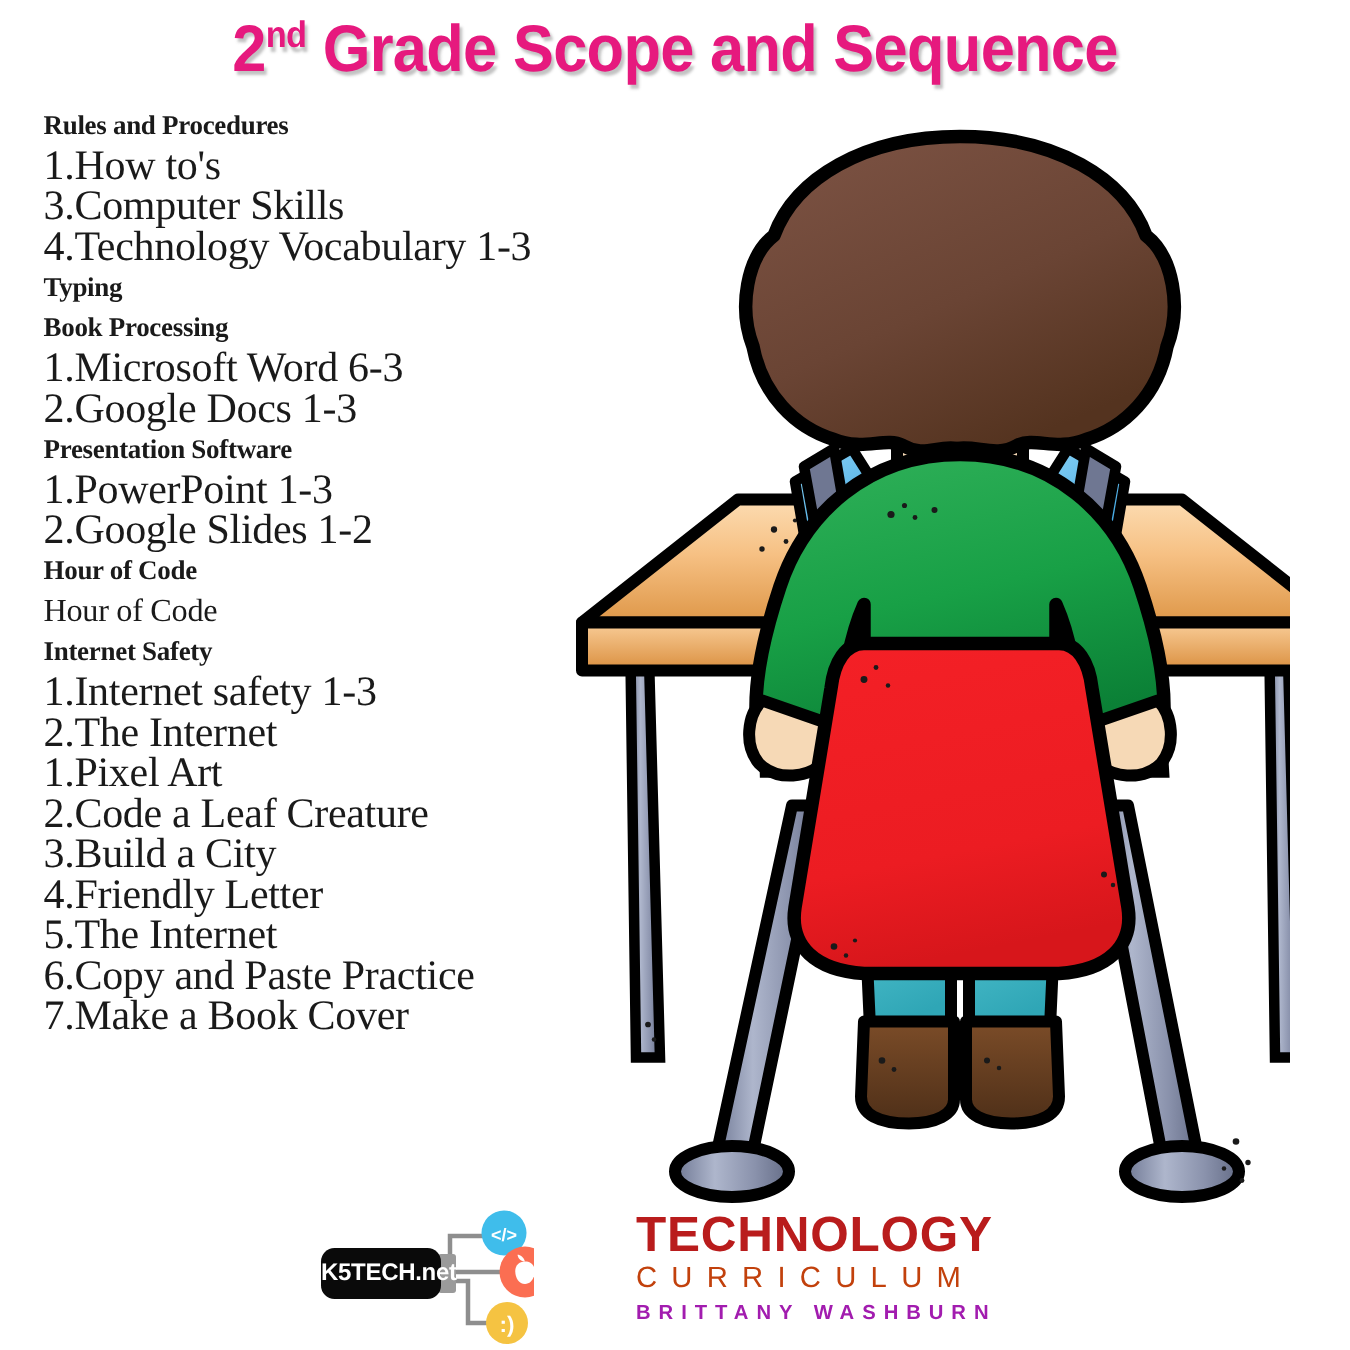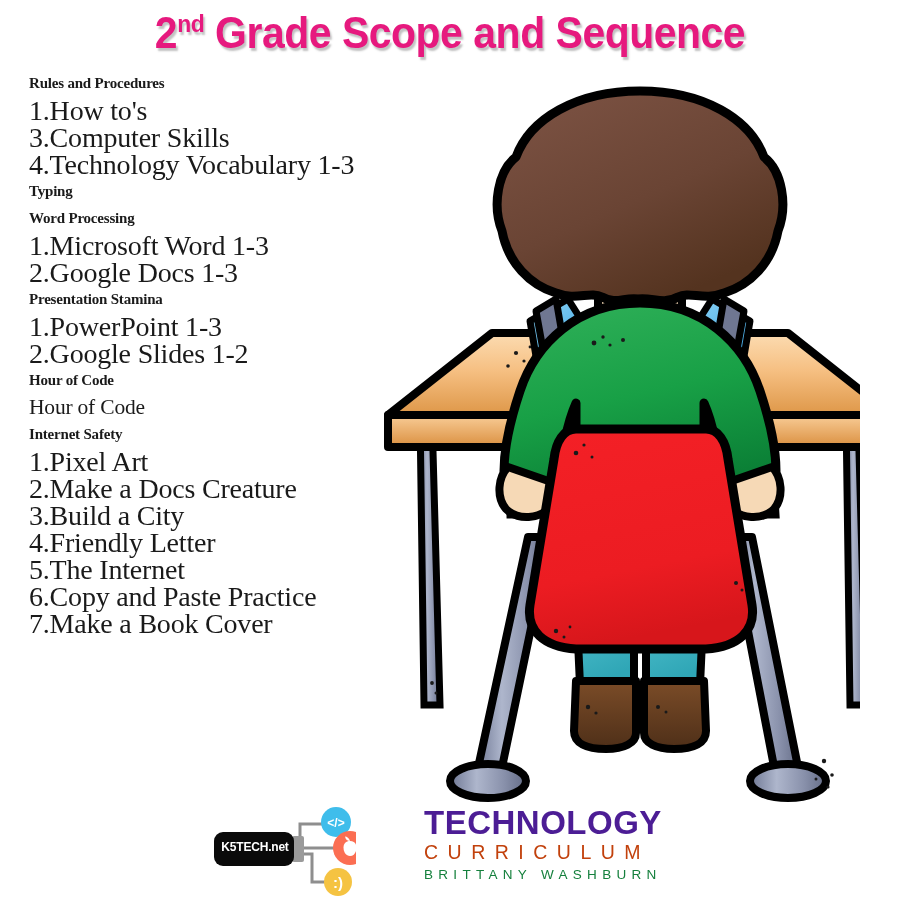--- a/index.html
+++ b/index.html
@@ -50,21 +50,21 @@
   #outline {
     position: absolute;
     left: 29px;
     top: 70px;
     width: 400px;
     color: #1a1a1a;
   }
   .sec-head {
     font-family: "Liberation Serif", "DejaVu Serif", serif;
     font-weight: bold;
-    font-size: 15px;
+    font-size: 18px;
     line-height: 27px;
     letter-spacing: -0.2px;
     white-space: nowrap;
   }
   .sec-items {
     list-style: none;
     margin: 0;
     padding: 0;
   }
   .sec-items li {
@@ -105,56 +105,56 @@
   #k5mark svg { display: block; }
   #k5-label {
     position: absolute;
     left: 18px;
     top: 40px;
     width: 82px;
     text-align: center;
     color: #ffffff;
     font-family: "Liberation Sans", sans-serif;
     font-weight: bold;
-    font-size: 12px;
+    font-size: 16px;
     letter-spacing: -0.2px;
     white-space: nowrap;
   }
 
   
   #brand {
     position: absolute;
     left: 424px;
     top: 806px;
     width: 300px;
   }
   #brand-tech {
     font-family: "Liberation Sans", sans-serif;
     font-weight: bold;
     font-size: 33px;
     letter-spacing: 0.5px;
-    color: #4c1d95;
+    color: #b91c1c;
     line-height: 34px;
     white-space: nowrap;
   }
   #brand-curr {
     font-family: "Liberation Sans", sans-serif;
     font-weight: normal;
     font-size: 19.5px;
     letter-spacing: 9.5px;
     color: #c2410c;
     line-height: 25px;
     white-space: nowrap;
   }
   #brand-author {
     font-family: "Liberation Sans", sans-serif;
-    font-weight: normal;
+    font-weight: bold;
     font-size: 13.5px;
     letter-spacing: 5.3px;
-    color: #15803d;
+    color: #a21caf;
     line-height: 19px;
     white-space: nowrap;
   }
 </style>
 </head>
 <body>
 
 <div id="page">
 
   <div id="title">
@@ -162,36 +162,40 @@
   </div>
 
   <div id="outline">
       <div class="sec-head">Rules and Procedures</div>
       <ul class="sec-items">
         <li><span class="num">1.</span><span>How to's</span></li>
         <li><span class="num">3.</span><span>Computer Skills</span></li>
         <li><span class="num">4.</span><span>Technology Vocabulary 1-3</span></li>
       </ul>
       <div class="sec-head">Typing</div>
-      <div class="sec-head">Word Processing</div>
-      <ul class="sec-items">
-        <li><span class="num">1.</span><span>Microsoft Word 1-3</span></li>
+      <div class="sec-head">Book Processing</div>
+      <ul class="sec-items">
+        <li><span class="num">1.</span><span>Microsoft Word 6-3</span></li>
         <li><span class="num">2.</span><span>Google Docs 1-3</span></li>
       </ul>
-      <div class="sec-head">Presentation Stamina</div>
+      <div class="sec-head">Presentation Software</div>
       <ul class="sec-items">
         <li><span class="num">1.</span><span>PowerPoint 1-3</span></li>
         <li><span class="num">2.</span><span>Google Slides 1-2</span></li>
       </ul>
       <div class="sec-head">Hour of Code</div>
       <div class="plain-item">Hour of Code</div>
       <div class="sec-head">Internet Safety</div>
       <ul class="sec-items">
+        <li><span class="num">1.</span><span>Internet safety 1-3</span></li>
+        <li><span class="num">2.</span><span>The Internet</span></li>
+      </ul>
+      <ul class="sec-items">
         <li><span class="num">1.</span><span>Pixel Art</span></li>
-        <li><span class="num">2.</span><span>Make a Docs Creature</span></li>
+        <li><span class="num">2.</span><span>Code a Leaf Creature</span></li>
         <li><span class="num">3.</span><span>Build a City</span></li>
         <li><span class="num">4.</span><span>Friendly Letter</span></li>
         <li><span class="num">5.</span><span>The Internet</span></li>
         <li><span class="num">6.</span><span>Copy and Paste Practice</span></li>
         <li><span class="num">7.</span><span>Make a Book Cover</span></li>
       </ul>
     </div>
 
   <div id="illustration">
     <svg viewBox="0 0 520 720" width="520" height="720" xmlns="http://www.w3.org/2000/svg">

